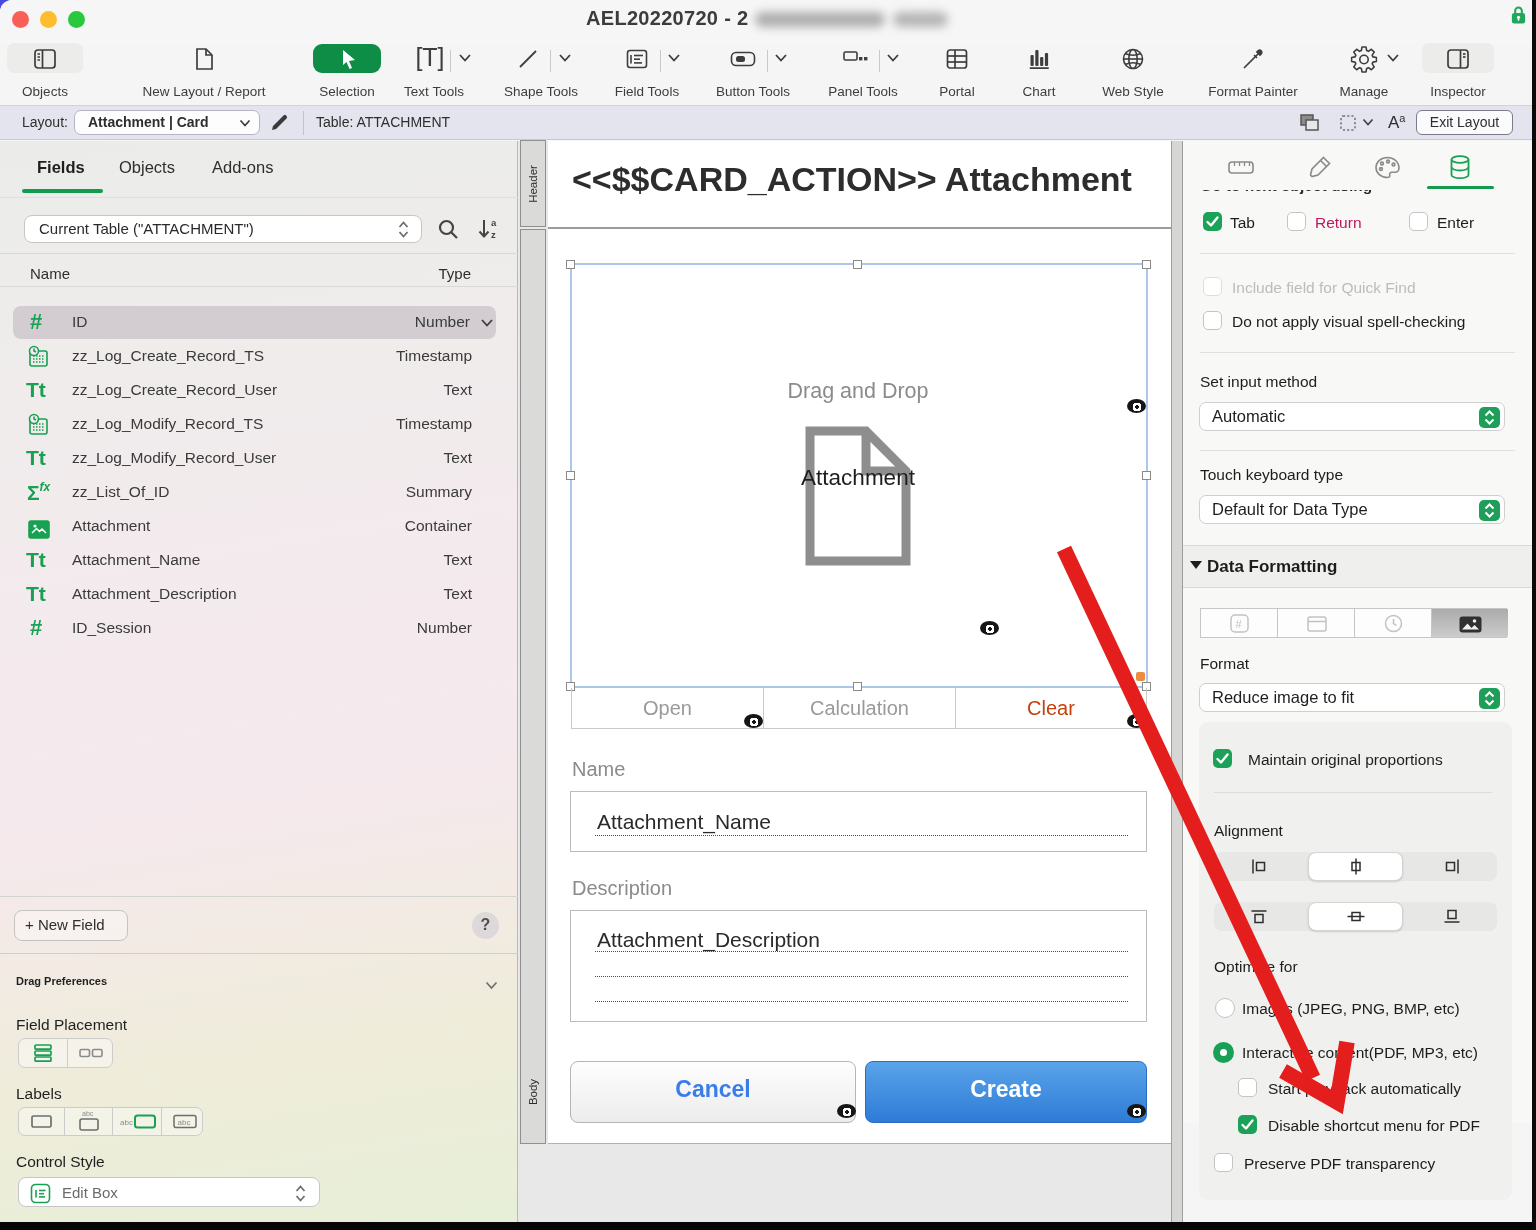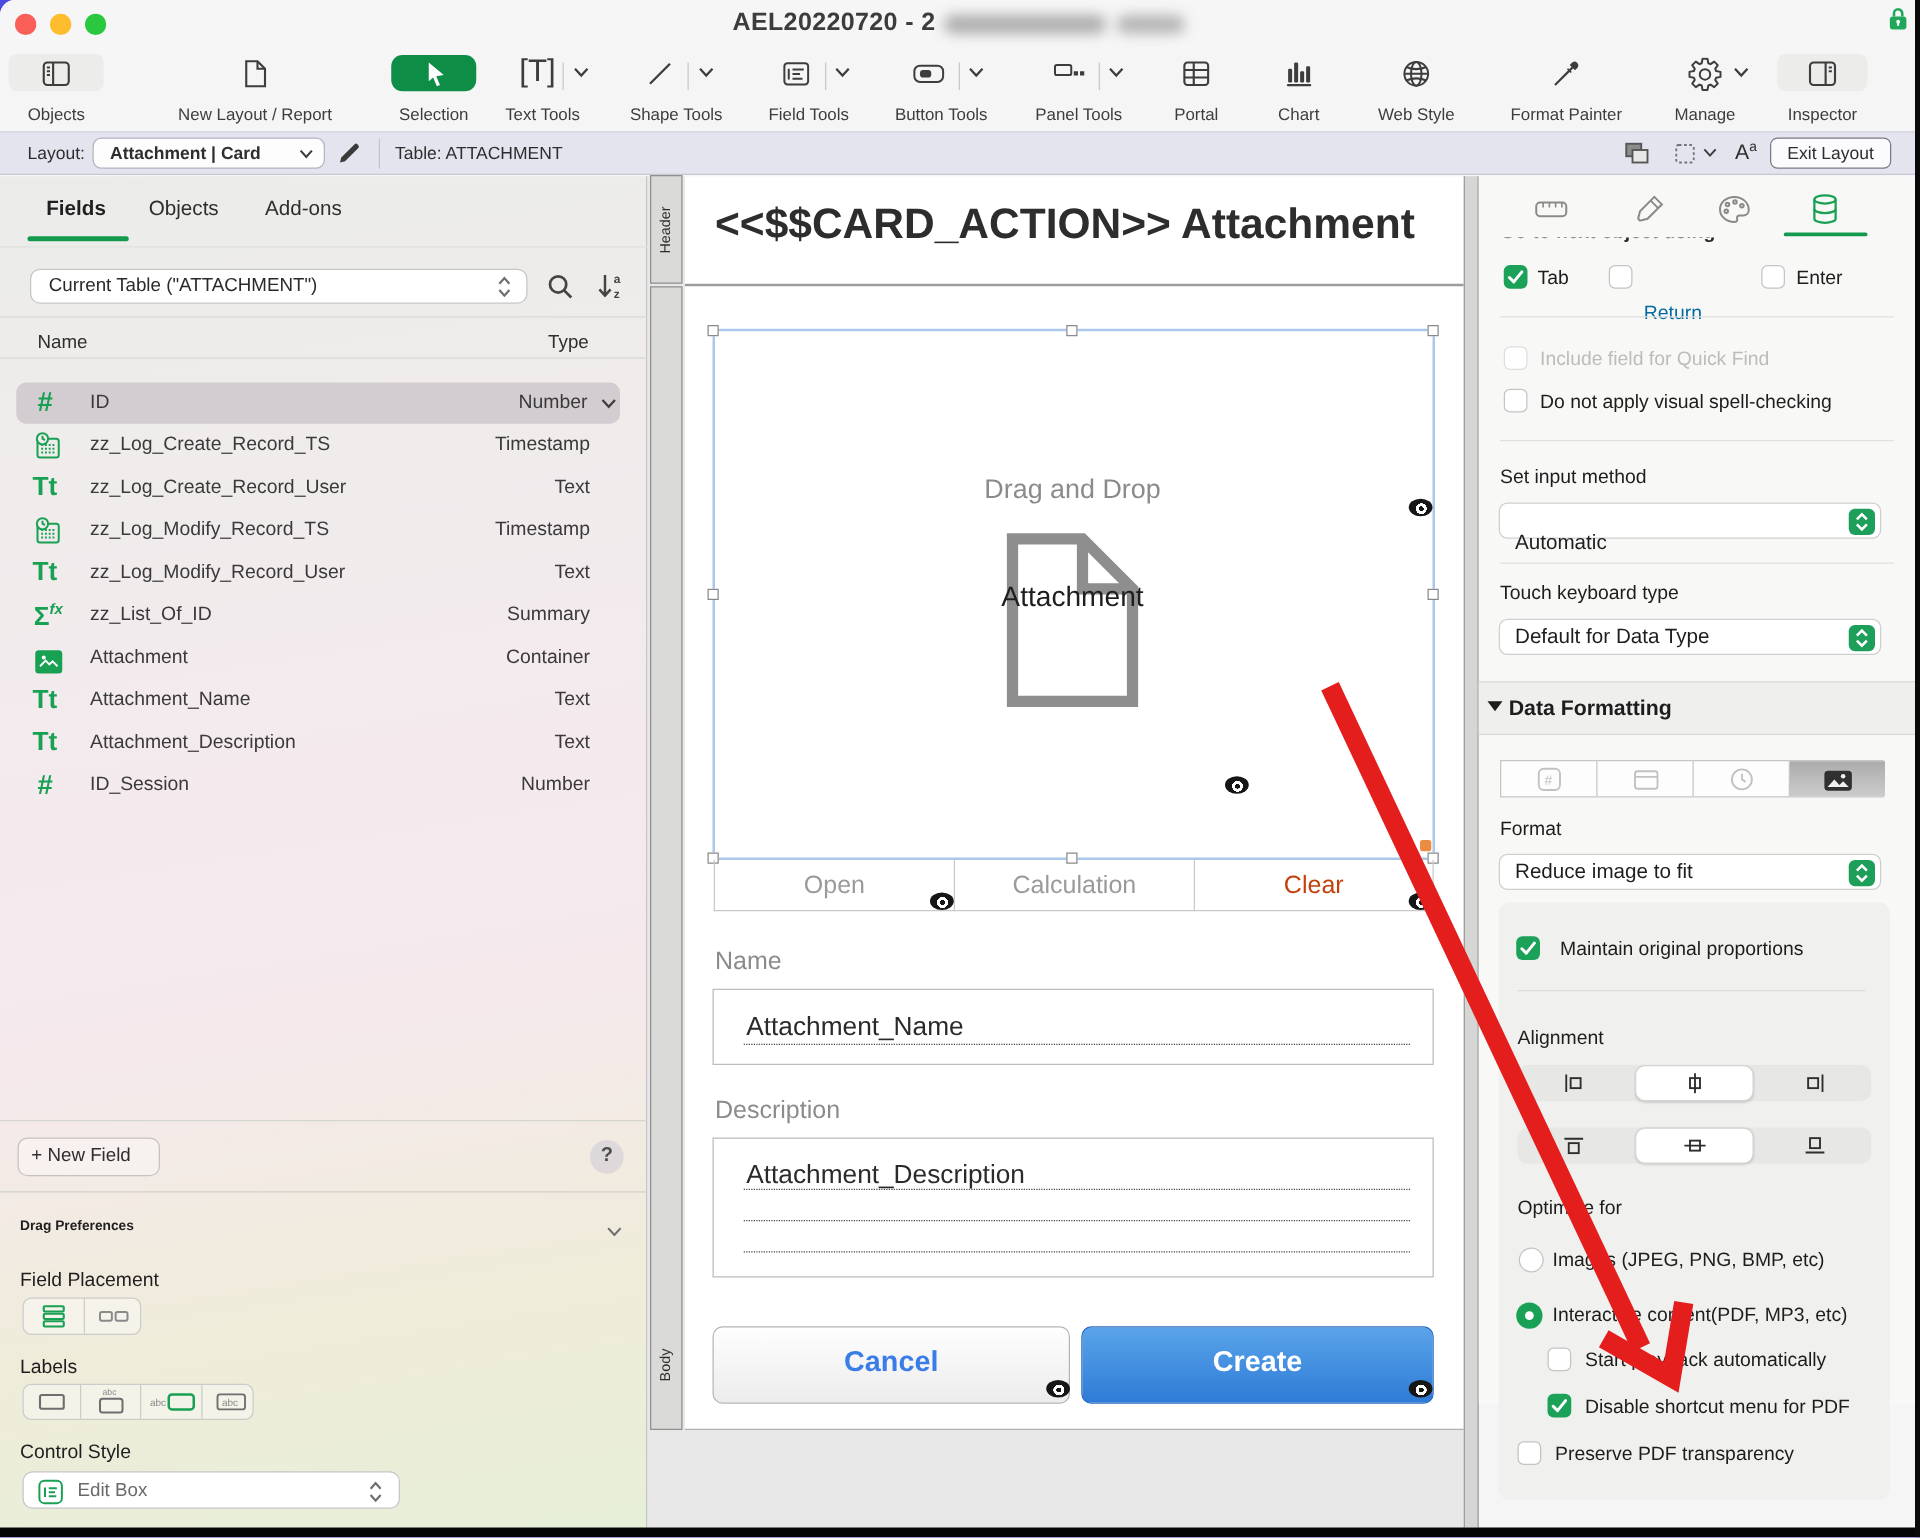--- a/index.html
+++ b/index.html
@@ -499,32 +499,32 @@
       <div style="position:absolute; left:0; top:-13px; font-size:15.5px; font-weight:bold; color:#2a2a2a;">Go to next object using</div>
     </div>
 
     <div class="chk on" style="left:20px; top:71px;">
       <svg width="19" height="19" viewBox="0 0 19 19" fill="none" stroke="#fff" stroke-width="2.4" stroke-linecap="round" stroke-linejoin="round">
           <path d="M4.5 10 L8 13.5 L14.5 5.5"></path>
         </svg>
     </div>
     <div class="abs" style="left:47px; top:73px; font-size:15.5px; color:#1d1d1d;">Tab</div>
     <div class="chk" style="left:104px; top:71px;"></div>
-    <div class="abs" style="left:132px; top:73px; font-size:15.5px; color:#0369a1;margin-top:28px;">Return</div>
+    <div class="abs" style="left:132px; top:73px; font-size:15.5px; color:#be185d;">Return</div>
     <div class="chk" style="left:226px; top:71px;"></div>
     <div class="abs" style="left:254px; top:73px; font-size:15.5px; color:#1d1d1d;">Enter</div>
     <div class="sep" style="left:17px; top:112px; width:315px;"></div>
     <div class="chk" style="left:20px; top:136px; border-color:#dedede;"></div>
     <div class="abs" style="left:49px; top:138px; font-size:15.5px; color:#bcbcbc;">Include field for Quick Find</div>
     <div class="chk" style="left:20px; top:170px;"></div>
     <div class="abs" style="left:49px; top:172px; font-size:15.5px; color:#1d1d1d;">Do not apply visual spell-checking</div>
     <div class="sep" style="left:17px; top:211px; width:315px;"></div>
     <div class="abs" style="left:17px; top:232px; font-size:15.5px; color:#1d1d1d;">Set input method</div>
     <div class="ddown" style="left:16px; top:261px; width:306px;">
-      <div class="abs" style="left:12px; top:4px;margin-top:18px;">Automatic</div>
+      <div class="abs" style="left:12px; top:4px;">Automatic</div>
       <div class="stepper"><svg width="21" height="21" viewBox="0 0 21 21" fill="none" stroke="#fff" stroke-width="2">
             <path d="M6.5 8.5 L10.5 4.5 L14.5 8.5 M6.5 12.5 L10.5 16.5 L14.5 12.5"></path>
           </svg></div>
     </div>
     <div class="sep" style="left:17px; top:309px; width:315px;"></div>
     <div class="abs" style="left:17px; top:325px; font-size:15.5px; color:#1d1d1d;">Touch keyboard type</div>
     <div class="ddown" style="left:16px; top:354px; width:306px;">
       <div class="abs" style="left:12px; top:4px;">Default for Data Type</div>
       <div class="stepper"><svg width="21" height="21" viewBox="0 0 21 21" fill="none" stroke="#fff" stroke-width="2">
             <path d="M6.5 8.5 L10.5 4.5 L14.5 8.5 M6.5 12.5 L10.5 16.5 L14.5 12.5"></path>

